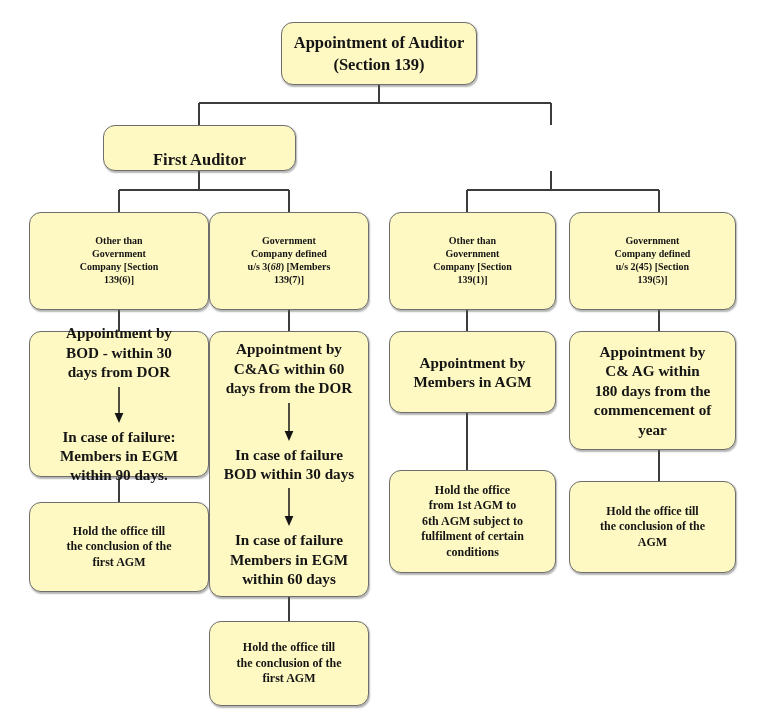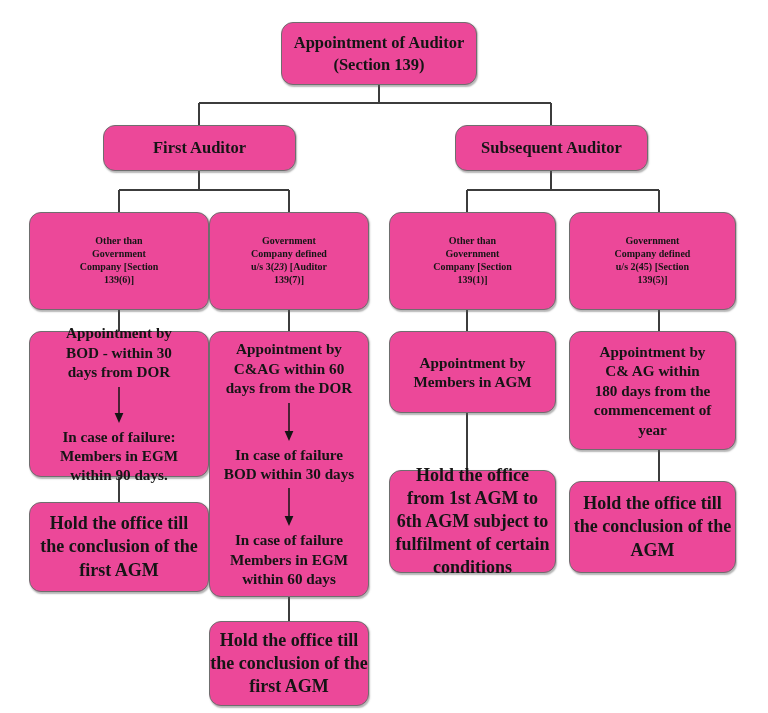--- a/index.html
+++ b/index.html
@@ -23,21 +23,21 @@
     position: absolute;
     left: 0;
     top: 0;
     width: 768px;
     height: 713px;
     pointer-events: none;
   }
   .node {
     position: absolute;
     box-sizing: border-box;
-    background: #ec4899;
+    background: #fef9c3;
     border: 1.3px solid #6e6e6e;
     border-radius: 12px;
     display: flex;
     flex-direction: column;
     align-items: center;
     justify-content: center;
     text-align: center;
     font-weight: bold;
     line-height: 1.28;
     color: #151515;
@@ -47,24 +47,24 @@
   .node .seg {
     white-space: pre-line;
   }
   .node .arrow-gap {
     display: block;
     margin: 4px 0 3px 0;
     line-height: 0;
   }
   .node .arrow-gap svg { display: block; }
   .lvl0 { font-size: 16.5px; }
-  .lvl1 { font-size: 16.5px; }
+  .lvl1 { font-size: 16.5px; justify-content: flex-end; }
   .lvl2 { font-size: 10px; }
   .lvl3 { font-size: 15.2px; font-family: Liberation Serif, serif; }
-  .lvl4 { font-size: 18px; }
+  .lvl4 { font-size: 12px; }
   .ital { font-style: italic; }
 </style>
 </head>
 <body>
 
 <div id="chart">
 
   <svg class="wires" viewBox="0 0 768 713" xmlns="http://www.w3.org/2000/svg">
     <g stroke="#3c3c3c" stroke-width="1.4" fill="none" shape-rendering="crispEdges">
 
@@ -99,35 +99,32 @@
 
   <div class="node lvl0" style="left:281px; top:22px; width:196px; height:63px;">
     <span class="seg">Appointment of Auditor
 (Section 139)</span>
   </div>
 
   <div class="node lvl1" style="left:103px; top:125px; width:193px; height:46px;">
     <span class="seg">First Auditor</span>
   </div>
 
-  <div class="node lvl1" style="left:455px; top:125px; width:193px; height:46px;">
-    <span class="seg">Subsequent Auditor</span>
-  </div>
 
   <div class="node lvl2" style="left:29px; top:212px; width:180px; height:98px;">
     <span class="seg">Other than
 Government
 Company [Section
 139(6)]</span>
   </div>
 
   <div class="node lvl2" style="left:209px; top:212px; width:160px; height:98px;">
     <span class="seg">Government</span>
     <span class="seg">Company defined</span>
-    <span class="seg"><span>u/s 3(</span><span class="ital">23</span><span>) [Auditor</span></span>
+    <span class="seg"><span>u/s 3(</span><span class="ital">68</span><span>) [Members</span></span>
     <span class="seg">139(7)]</span>
   </div>
 
   <div class="node lvl2" style="left:389px; top:212px; width:167px; height:98px;">
     <span class="seg">Other than
 Government
 Company [Section
 139(1)]</span>
   </div>
 

